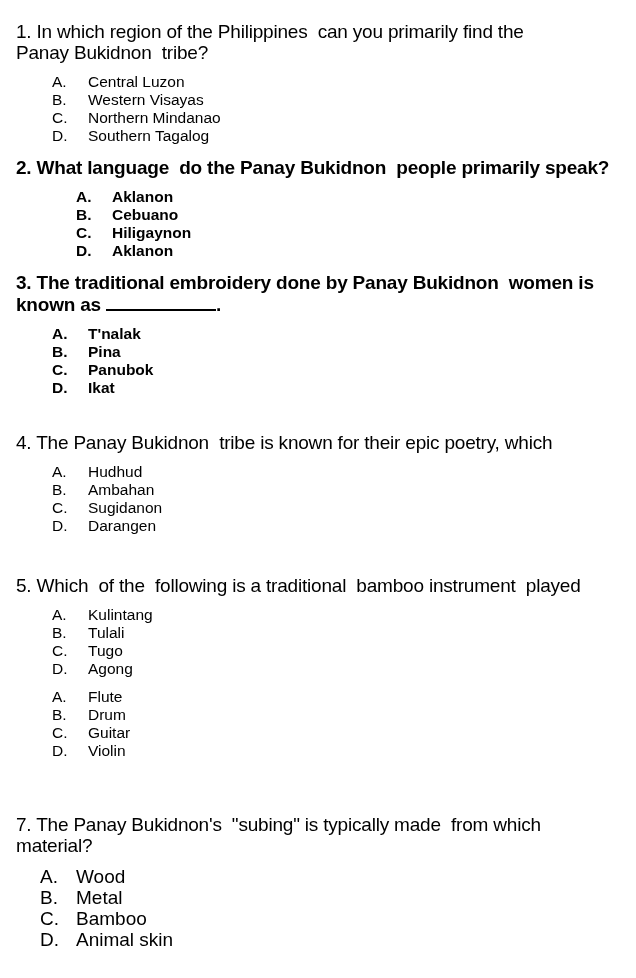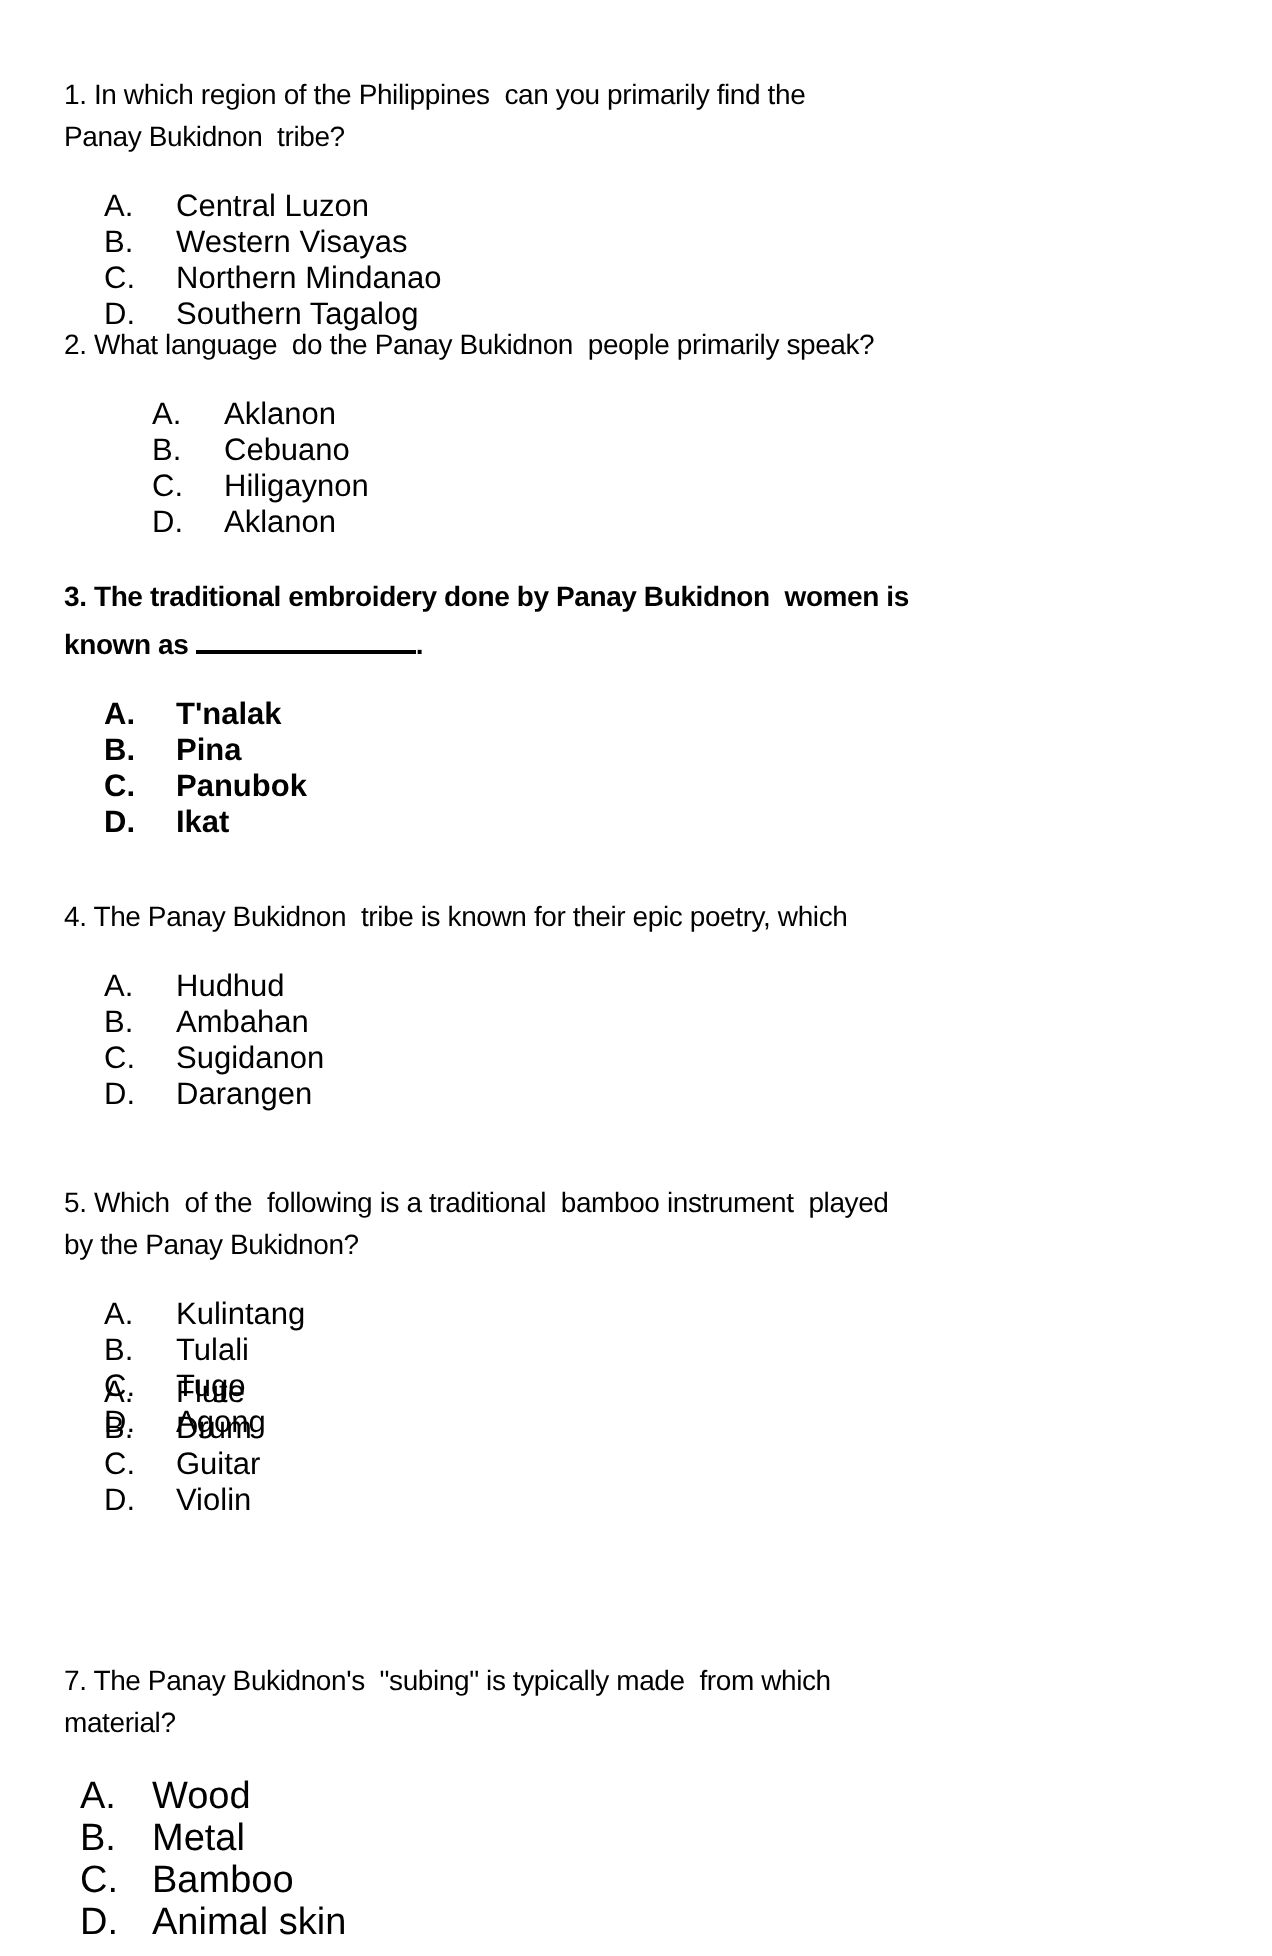--- a/index.html
+++ b/index.html
@@ -14,24 +14,24 @@
       overflow: hidden;
       font-family: "Liberation Sans", sans-serif;
       color: #000000;
     }
     .question {
       position: absolute;
       left: 16px;
       width: 610px;
     }
     .q-text {
-      font-size: 14px;
+      font-size: 19px;
       line-height: 21px;
       letter-spacing: -0.2px;
-      margin: 16px;
+      margin: 0;
       white-space: pre-wrap;
     }
     .blank {
       display: inline-block;
       border-bottom: 2px solid #000;
       height: 16px;
       vertical-align: baseline;
     }
     .options {
       list-style: none;
@@ -73,21 +73,21 @@
         <span class="opt-letter">C.</span>
         <span>Northern  Mindanao</span>
       </li>
     <li class="option">
         <span class="opt-letter">D.</span>
         <span>Southern  Tagalog</span>
       </li>
   </ul>
 </div>
 
-<div class="question" style="top:146px;">
+<div class="question" style="top:157px;font-weight:bold;">
   <p class="q-text"><span>2. What language  do the Panay Bukidnon  people primarily speak?</span></p>
   <ul class="options" style="margin-top:10px; margin-left:60px;">
     <li class="option">
         <span class="opt-letter">A.</span>
         <span>Aklanon</span>
       </li>
     <li class="option">
         <span class="opt-letter">B.</span>
         <span>Cebuano</span>
       </li>
@@ -140,21 +140,21 @@
         <span>Sugidanon</span>
       </li>
     <li class="option">
         <span class="opt-letter">D.</span>
         <span>Darangen</span>
       </li>
   </ul>
 </div>
 
 <div class="question" style="top:575px;">
-  <p class="q-text"><span>5. Which  of the  following is a traditional  bamboo instrument  played</span><br><span>by the Panay Bukidnon?</span></p>
+  <p class="q-text"><span>5. Which  of the  following is a traditional  bamboo instrument  played</span><br></p>
   <ul class="options" style="margin-top:10px; margin-left:36px;">
     <li class="option">
         <span class="opt-letter">A.</span>
         <span>Kulintang</span>
       </li>
     <li class="option">
         <span class="opt-letter">B.</span>
         <span>Tulali</span>
       </li>
     <li class="option">

